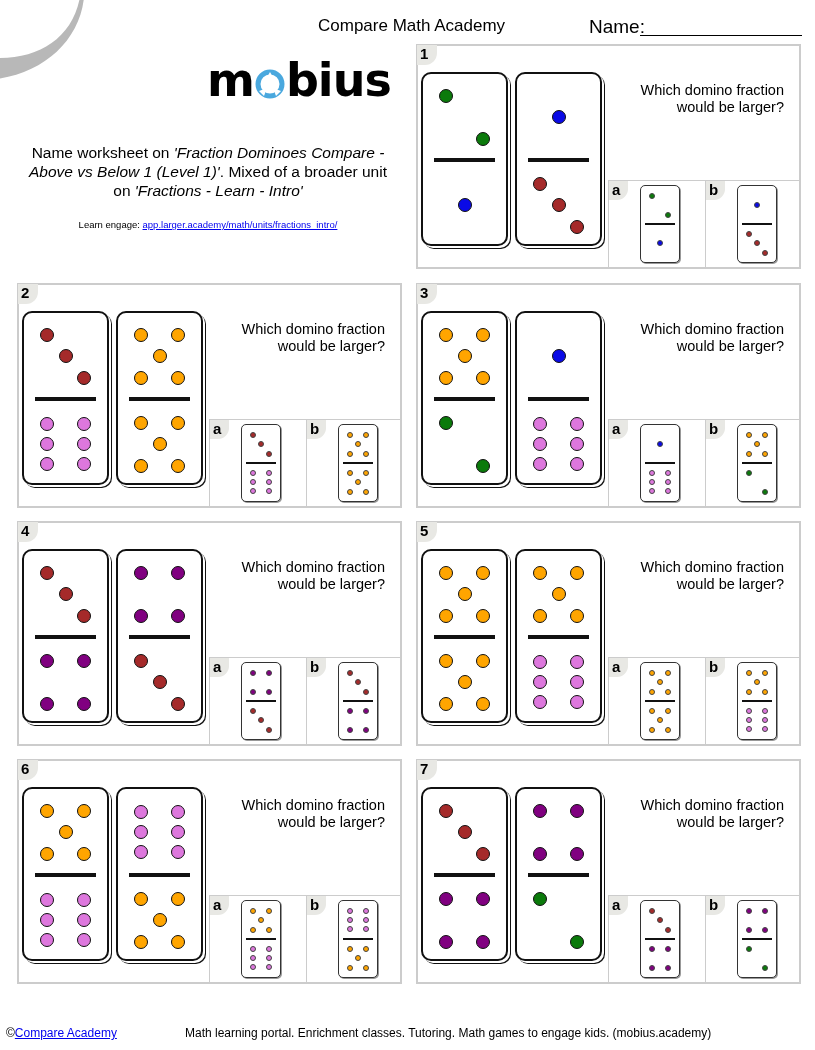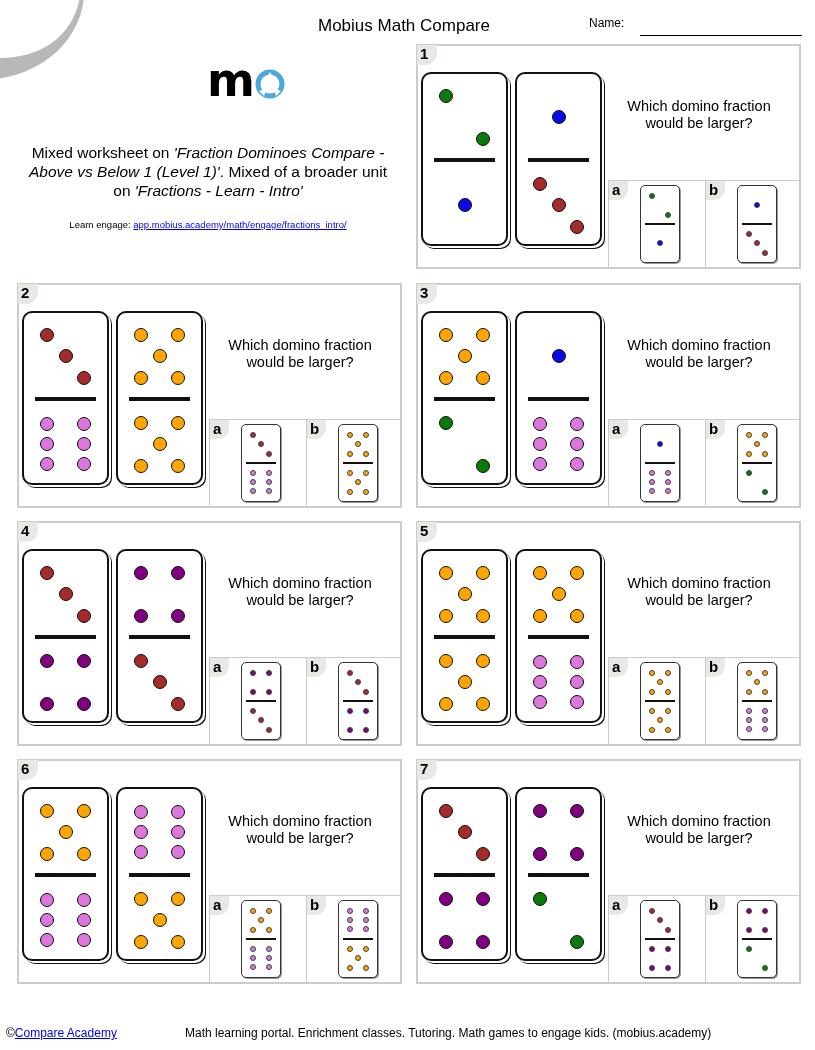--- a/index.html
+++ b/index.html
@@ -2,42 +2,42 @@
 <html><head>
 <meta charset="utf-8">
 <style>
   * { box-sizing: border-box; margin: 0; padding: 0; }
   html, body { width: 815px; height: 1050px; background: #ffffff; overflow: hidden; }
   body { position: relative; font-family: "Liberation Sans", sans-serif; color: #000; }
 
   .swoosh { position: absolute; left: -60px; top: -70px; width: 160px; height: 160px; }
 
   .header-title { position: absolute; left: 318px; top: 16px; font-size: 17px; }
-  .name-label { position: absolute; left: 589px; top: 16px; font-size: 12px; }
+  .name-label { position: absolute; left: 589px; top: 16px; font-size: 19px; }
   .name-line { position: absolute; left: 640px; top: 35px; width: 162px; border-bottom: 1px solid #000; }
 
   .logo { position: absolute; left: 207px; top: 56px; height: 48px; font-family: "DejaVu Sans", sans-serif; font-weight: bold; font-size: 46px; letter-spacing: -1px; line-height: 48px; display: flex; align-items: center; }
   .logo .o { display: inline-block; width: 30px; height: 30px; margin: 0 1px; position: relative; top: 4px; }
 
   .desc { position: absolute; left: 22px; top: 143px; width: 372px; text-align: center; font-size: 15.5px; line-height: 19px; }
   .desc i { font-style: italic; }
   .learn { position: absolute; left: 0; top: 219px; width: 416px; text-align: center; font-size: 9.5px; }
   .learn a { color: #0000ee; text-decoration: underline; }
 
   .problem { position: absolute; width: 385px; height: 225px; border: 2px solid #cccccc; background: #fff; }
   .badge { position: absolute; left: -1px; top: -1px; width: 20px; height: 20px; border-radius: 0 0 12px 0; background: #e8e8e4; font-weight: bold; font-size: 15px; line-height: 18px; padding-left: 3px; }
   .big-domino { position: absolute; top: 26px; width: 87px; height: 174px; border: 2px solid #111; border-radius: 10px; background: #fff; box-shadow: 2px 2px 0 #fff, 3px 3px 0 #111; }
   .big-domino .bar { position: absolute; left: 11px; right: 11px; top: 84px; height: 4px; background: #111; }
   .half { position: absolute; left: 0; width: 100%; }
   .half.top { top: 0; height: 86px; }
   .half.bottom { top: 88px; height: 86px; }
   .pip { position: absolute; border-radius: 50%; border: 1.5px solid #111; transform: translate(-50%, -50%); }
   .big-domino .pip { width: 14px; height: 14px; }
 
-  .question { position: absolute; left: 196px; top: 52px; width: 170px; text-align: center; font-size: 14.5px; line-height: 17px; }
+  .question { position: absolute; left: 196px; top: 36px; width: 170px; text-align: right; font-size: 14.5px; line-height: 17px; }
 
   .options { position: absolute; left: 190px; top: 134px; width: 193px; height: 89px; border-top: 1px solid #cccccc; border-left: 1px solid #cccccc; display: flex; }
   .option { position: relative; width: 96px; height: 100%; }
   .option + .option { border-left: 1px solid #cccccc; }
   .opt-label { position: absolute; left: 0; top: 0; width: 19px; height: 19px; border-radius: 0 0 11px 0; background: #e8e8e4; font-weight: bold; font-size: 15px; line-height: 17px; padding-left: 3px; }
   .small-domino { position: absolute; left: 31px; top: 4px; width: 40px; height: 78px; border: 1.5px solid #333; border-radius: 5px; background: #fff; box-shadow: 1px 1px 0 #999; }
   .small-domino .bar { position: absolute; left: 4px; right: 4px; top: 37px; height: 1.5px; background: #111; }
   .small-domino .half.top { height: 38px; }
   .small-domino .half.bottom { top: 38px; height: 38px; }
   .small-domino .pip { width: 6px; height: 6px; border-width: 0.8px; border-color: #444; }
@@ -46,40 +46,41 @@
   .footer-copy a { color: #0000ee; text-decoration: underline; }
   .footer-tag { position: absolute; left: 185px; top: 1026px; font-size: 12px; }
 </style>
 </head>
 <body>
 
 <svg class="swoosh" viewBox="0 0 160 160">
   <path d="M40 150 C 110 150, 160 95, 140 30 C 150 95, 110 130, 55 128 Z" fill="#b8b8b8"></path>
 </svg>
 
-<div class="header-title">Mobius Math Compare</div>
+<div class="header-title">Compare Math Academy</div>
 <div class="name-label">Name:</div>
 <div class="name-line"></div>
 
 <div class="logo">
   <span>m</span>
   <svg class="o" viewBox="0 0 30 30">
     <circle cx="15" cy="15" r="12" fill="none" stroke="#4aa8de" stroke-width="5"></circle>
     <path d="M15 3 L20 12 L10 12 Z" fill="#fff"></path>
     <path d="M4 22 L12 19 L9 27 Z" fill="#fff"></path>
     <path d="M26 22 L18 19 L21 27 Z" fill="#fff"></path>
   </svg>
+  <span>bius</span>
 </div>
 
 <div class="desc">
-  <span>Mixed worksheet on </span><i>'Fraction Dominoes Compare - Above vs Below 1 (Level 1)'</i><span>. Mixed of a broader unit on </span><i>'Fractions - Learn - Intro'</i>
+  <span>Name worksheet on </span><i>'Fraction Dominoes Compare - Above vs Below 1 (Level 1)'</i><span>. Mixed of a broader unit on </span><i>'Fractions - Learn - Intro'</i>
 </div>
 
 <div class="learn">
-  <span>Learn engage: </span><a>app.mobius.academy/math/engage/fractions_intro/</a>
+  <span>Learn engage: </span><a>app.larger.academy/math/units/fractions_intro/</a>
 </div>
 
 <div id="problems">
     <div class="problem" style="left: 416px; top: 44px;">
       <div class="badge">1</div>
       <div class="big-domino" style="left: 3px;">
         <div class="half top">
           <span class="pip" style="left: 28%; top: 25%; background: rgb(11, 122, 11);"></span>
           <span class="pip" style="left: 72%; top: 75%; background: rgb(11, 122, 11);"></span>
         </div>

